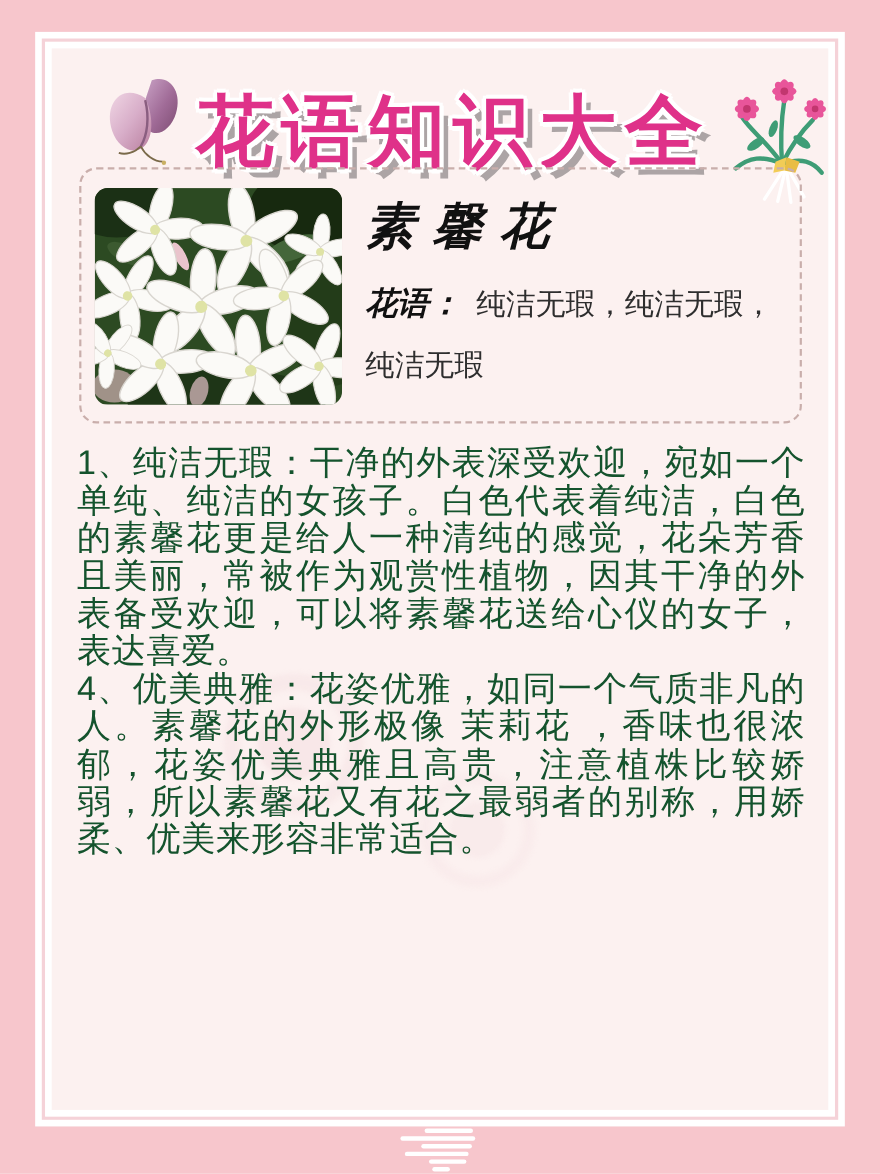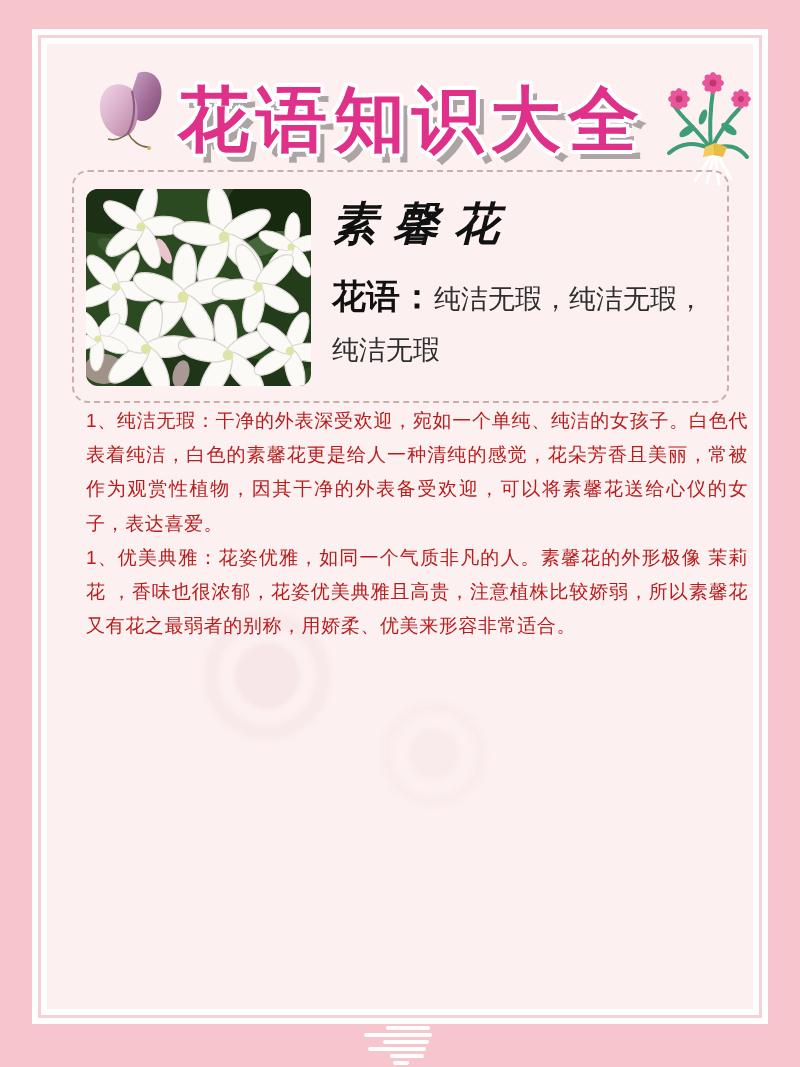--- a/index.html
+++ b/index.html
@@ -46,21 +46,21 @@
     color:#df3189;
     font-family:"Liberation Sans","DejaVu Sans",sans-serif;
     text-shadow:
       -3px -3px 0 #fff, 3px -3px 0 #fff, -3px 3px 0 #fff, 3px 3px 0 #fff,
       -4px 0 0 #fff, 4px 0 0 #fff, 0 -4px 0 #fff, 0 4px 0 #fff,
       8px 9px 0 rgba(158,150,152,.85);
   }
 
   
   .card{
-    position:absolute;left:72px;top:170px;width:653px;height:229px;
+    position:absolute;left:72px;top:152px;width:653px;height:229px;
     border:2px dashed #c9aeab;border-radius:16px;z-index:3;
     background:transparent;
     text-align:right;
   }
   .photo{
     position:absolute;left:12px;top:17px;width:225px;height:197px;
     border-radius:12px;overflow:hidden;
   }
   .photo svg{display:block;width:100%;height:100%;}
   .flower-name{
@@ -68,35 +68,34 @@
     font-size:45px;font-weight:900;letter-spacing:16px;color:#111;
     font-family:"DejaVu Serif","Liberation Serif",serif;
     font-style:italic;
   }
   .meaning-line1{
     position:absolute;left:258px;top:102px;
     font-size:27px;color:#2e2e2e;white-space:nowrap;
   }
   .meaning-label{
     font-family:"DejaVu Serif","Liberation Serif",serif;
-    font-weight:900;color:#111;
-    font-size:34px;
+    font-style:italic;font-weight:900;color:#111;
+    margin-right:14px;font-size:29px;
   }
   .meaning-line2{
     position:absolute;left:258px;top:160px;
     font-size:27px;color:#2e2e2e;
   }
 
   
   .body-text{
     position:absolute;left:70px;top:404px;width:662px;z-index:3;
-    color:#b91c1c;
-    font-size:19px;line-height:34.2px;letter-spacing:.6px;
+    color:#14532d;
+    font-size:31px;line-height:34.2px;letter-spacing:.6px;
     text-align:justify;
-    margin-left:16px;
   }
   .body-text p{margin:0;}
 
   
   .bottom-mark{
     position:absolute;left:0;top:1024px;width:800px;height:43px;z-index:3;
     display:flex;justify-content:center;
   }
   .bottom-mark .bars{width:80px;position:relative;top:2px;}
   .bottom-mark .bar{
@@ -231,21 +230,21 @@
     </div>
     <h2 class="flower-name">素馨花</h2>
     <div class="meaning-line1">
       <span class="meaning-label">花语：</span><span>纯洁无瑕，纯洁无瑕，</span>
     </div>
     <div class="meaning-line2">纯洁无瑕</div>
   </section>
 
   <main class="body-text">
     <p>1、纯洁无瑕：干净的外表深受欢迎，宛如一个单纯、纯洁的女孩子。白色代表着纯洁，白色的素馨花更是给人一种清纯的感觉，花朵芳香且美丽，常被作为观赏性植物，因其干净的外表备受欢迎，可以将素馨花送给心仪的女子，表达喜爱。</p>
-    <p>1、优美典雅：花姿优雅，如同一个气质非凡的人。素馨花的外形极像 茉莉花 ，香味也很浓郁，花姿优美典雅且高贵，注意植株比较娇弱，所以素馨花又有花之最弱者的别称，用娇柔、优美来形容非常适合。</p>
+    <p>4、优美典雅：花姿优雅，如同一个气质非凡的人。素馨花的外形极像 茉莉花 ，香味也很浓郁，花姿优美典雅且高贵，注意植株比较娇弱，所以素馨花又有花之最弱者的别称，用娇柔、优美来形容非常适合。</p>
   </main>
 
   <div class="bottom-mark">
     <div class="bars">
       <div class="bar b1"></div>
       <div class="bar b2"></div>
       <div class="bar b3"></div>
       <div class="bar b4"></div>
       <div class="bar b5"></div>
       <div class="bar b6"></div>

